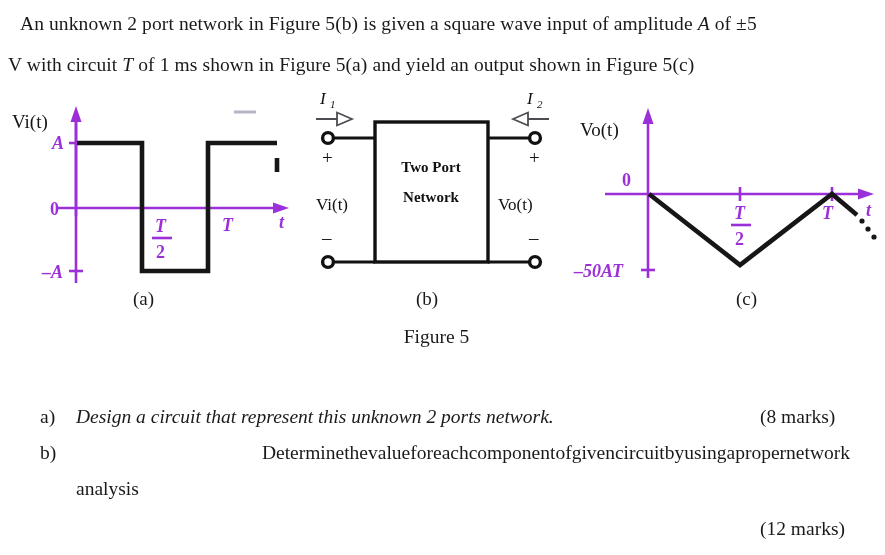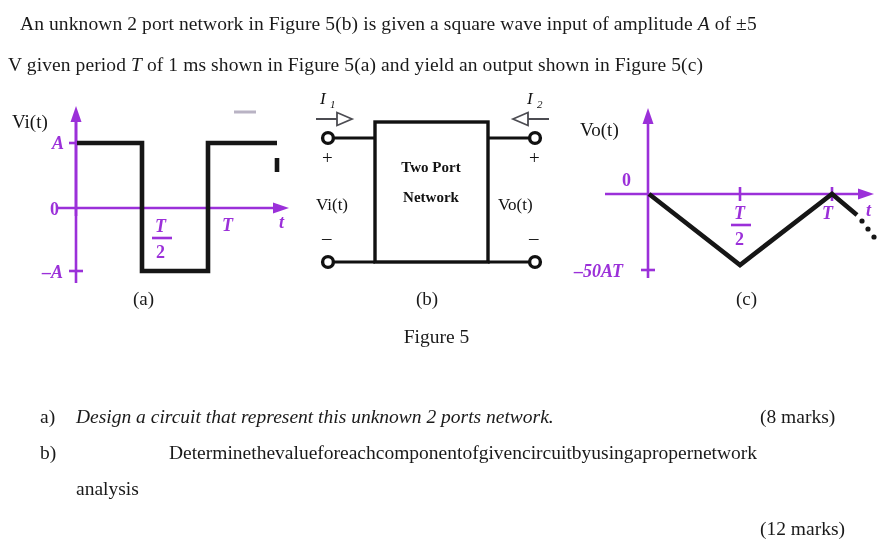--- a/index.html
+++ b/index.html
@@ -62,21 +62,21 @@
 
   #q-a { left: 40px; top: 406px; width: 810px; }
   #q-b { left: 40px; top: 442px; width: 810px; }
   #q-b-text-line1 {
     position: absolute; left: 36px; top: 0;
     width: 774px;
     text-align: justify;
   }
   #q-b-line1-inner {
     display: flex;
-    justify-content: center;
+    justify-content: flex-end;
     width: 774px;
   }
   #q-b-line2 { position: absolute; left: 76px; top: 478px; text-align: center; }
   #q-marks-12 { position: absolute; left: 760px; top: 518px; }
 
   
   #figures-svg {
     position: absolute;
     left: 0;
     top: 88px;
@@ -136,21 +136,21 @@
   .wireline { stroke: #111111; stroke-width: 3.2; fill: none; }
   .boxline  { stroke: #111111; stroke-width: 3.4; fill: none; }
   .arrowthin { stroke: #4c4c52; stroke-width: 2; fill: none; }
   .faint-dash { stroke: #b9b3c4; stroke-width: 3; fill: none; }
 </style>
 </head>
 <body>
 
 <div class="prose" id="intro-line-1"><span>An unknown 2 port network in Figure 5(b) is given a square wave input of amplitude </span><span class="ital">A</span><span> of ±5</span></div>
 
-<div class="prose" id="intro-line-2"><span>V given period </span><span class="ital">T</span><span> of 1 ms shown in Figure 5(a) and yield an output shown in Figure 5(c)</span></div>
+<div class="prose" id="intro-line-2"><span>V with circuit </span><span class="ital">T</span><span> of 1 ms shown in Figure 5(a) and yield an output shown in Figure 5(c)</span></div>
 
 <svg id="figures-svg" viewBox="0 0 885 235">
 
   <g>
 
     <line class="faint-dash" x1="234" y1="24" x2="256" y2="24"></line>
 
     <line class="axisline" x1="76" y1="128" x2="76" y2="32"></line>
     <polygon points="76,18 70.5,34 81.5,34" fill="#9B30D9"></polygon>
     <line class="axisline" x1="76" y1="24" x2="76" y2="195"></line>

